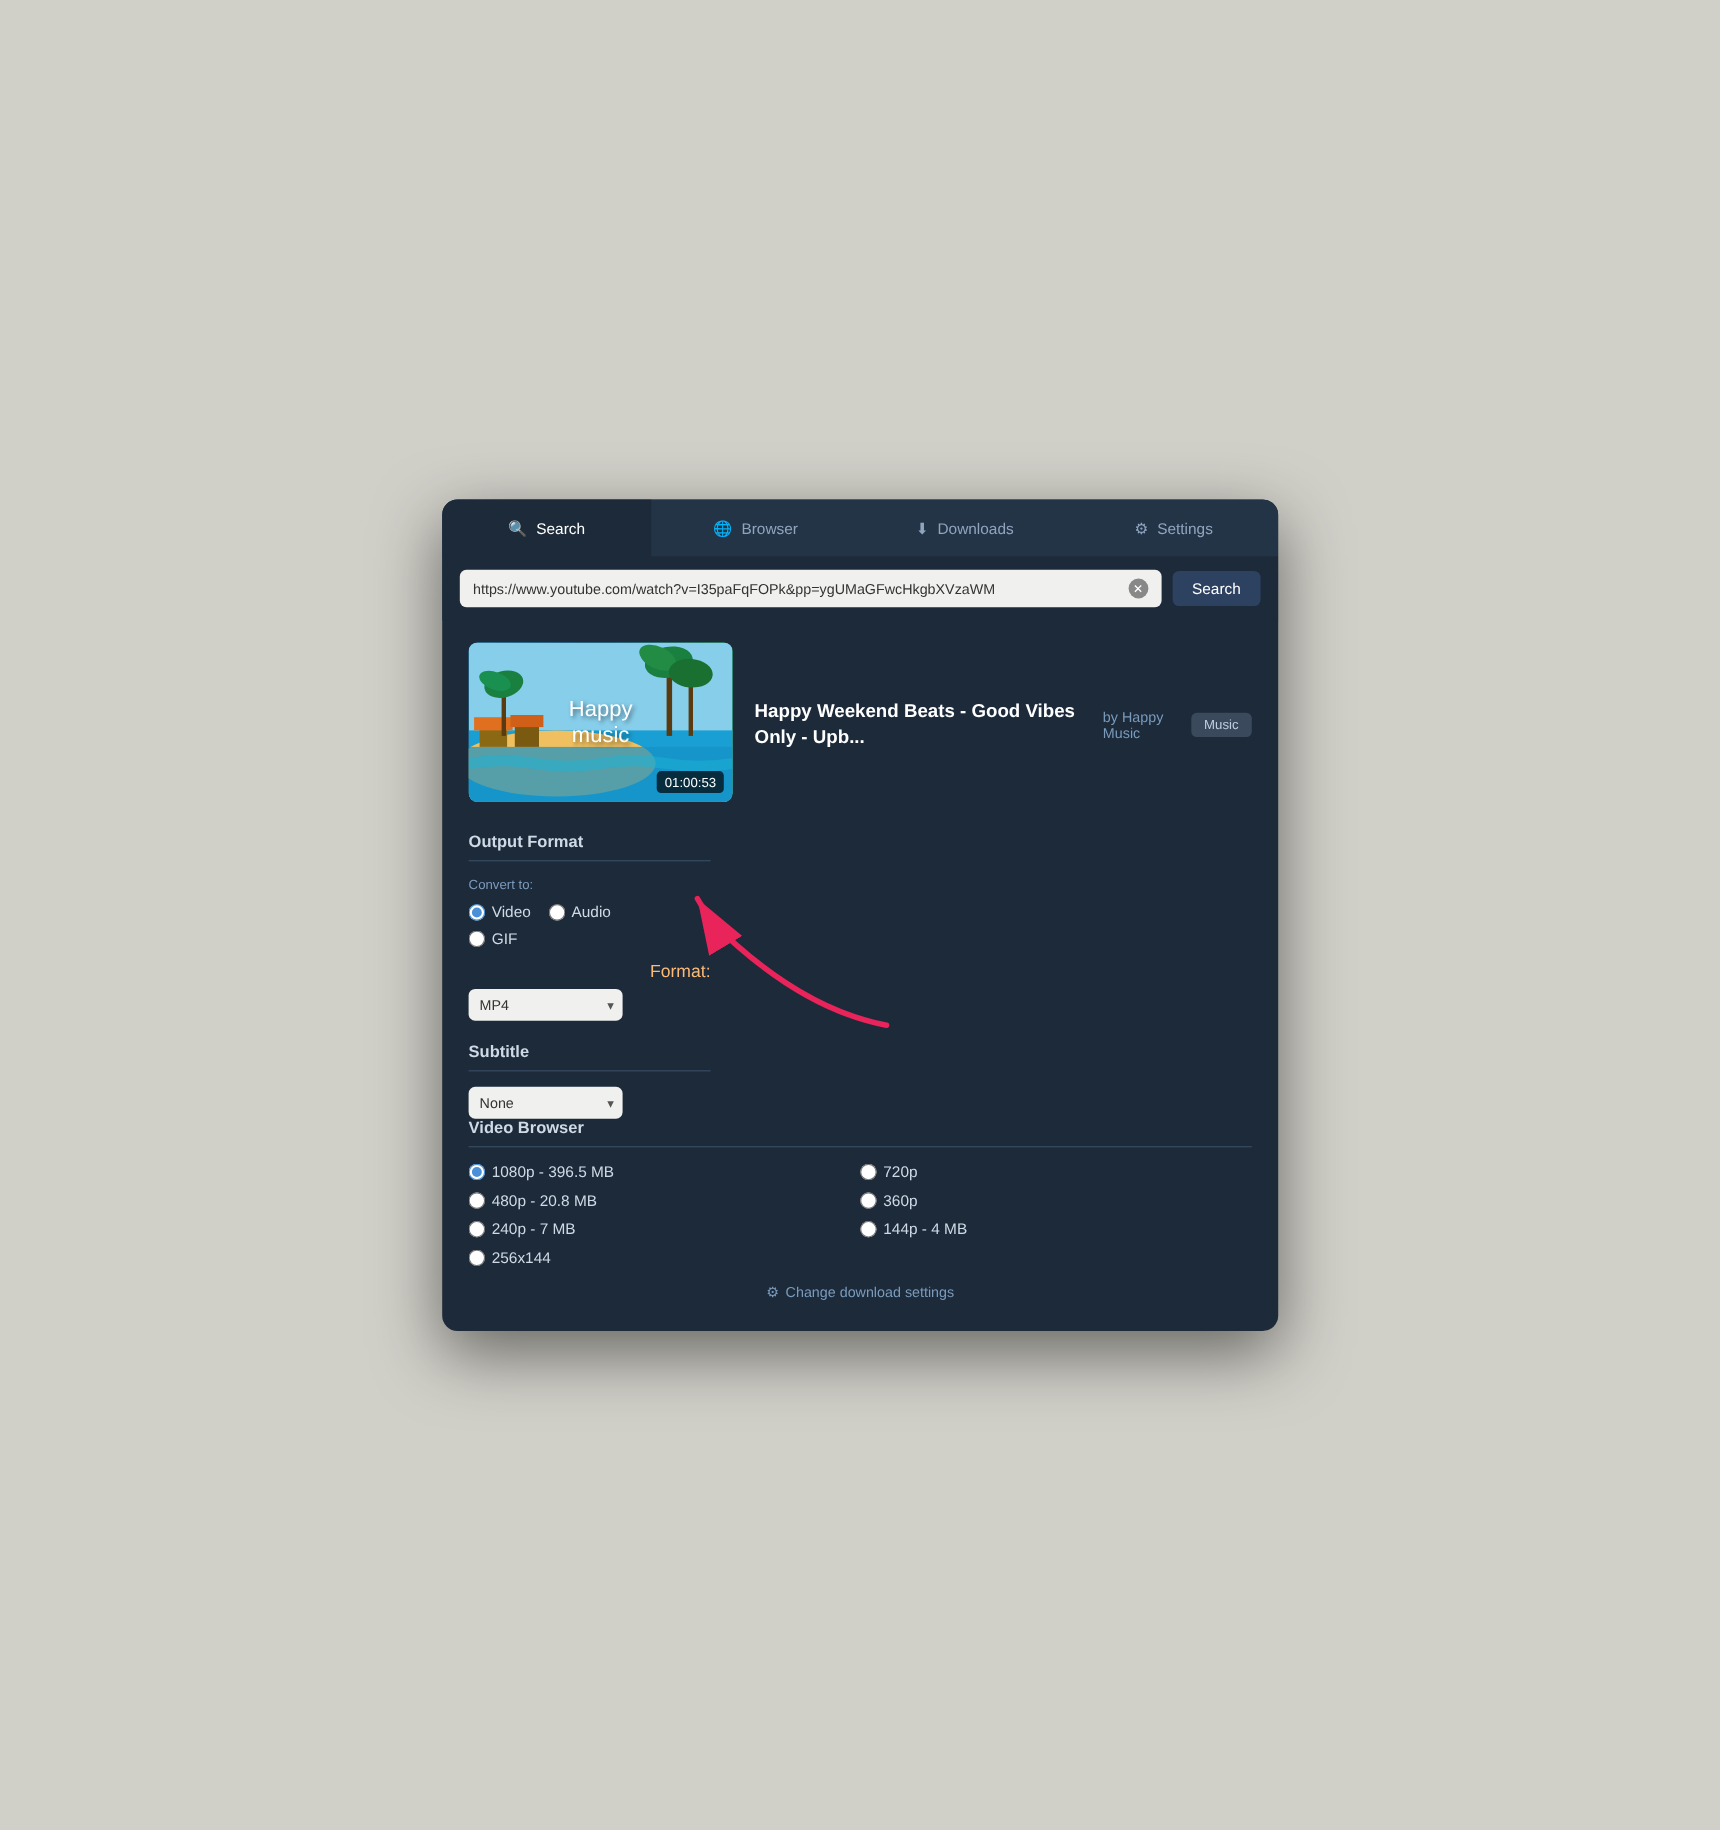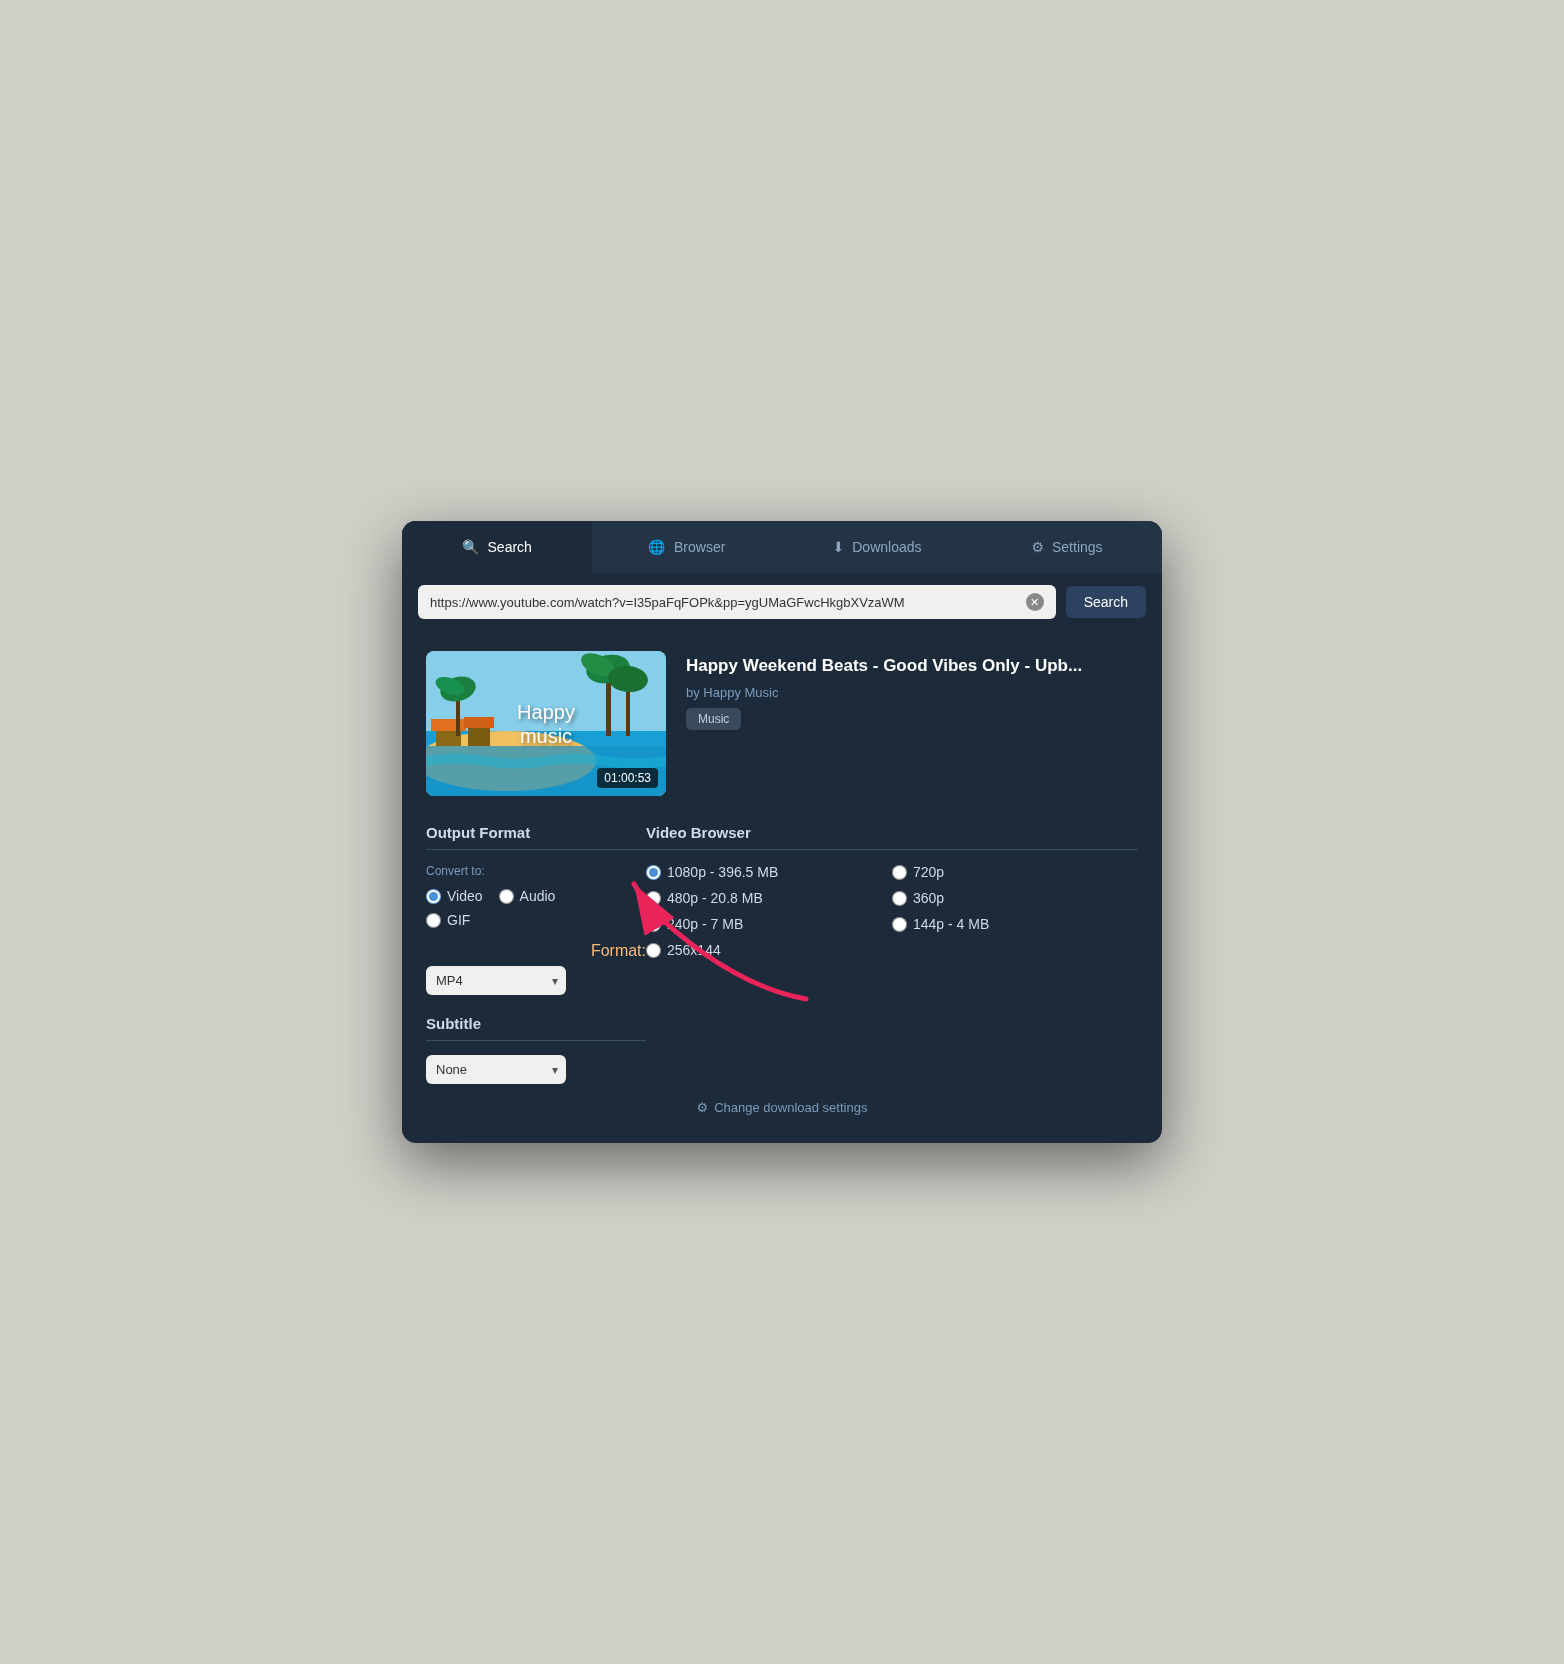--- a/index.html
+++ b/index.html
@@ -158,23 +158,23 @@
       bottom: 8px;
       right: 8px;
       background: rgba(0,0,0,0.7);
       color: #fff;
       font-size: 12px;
       padding: 3px 7px;
       border-radius: 4px;
     }
     .video-meta {
       display: flex;
-      flex-direction: column;
       gap: 8px;
       padding-top: 4px;
+      align-items: center;
     }
     .video-title {
       font-size: 17px;
       font-weight: 700;
       color: #fff;
       line-height: 1.3;
     }
     .video-author {
       font-size: 13px;
       color: #7a9bbc;
@@ -185,20 +185,21 @@
       font-size: 12px;
       padding: 4px 12px;
       border-radius: 5px;
       display: inline-block;
       width: fit-content;
     }
     
     .options-row {
       display: flex;
       gap: 0;
+      flex-direction: column;
     }
     .output-format {
       width: 220px;
       flex-shrink: 0;
     }
     .video-quality {
       flex: 1;
     }
     .section-title {
       font-size: 15px;

